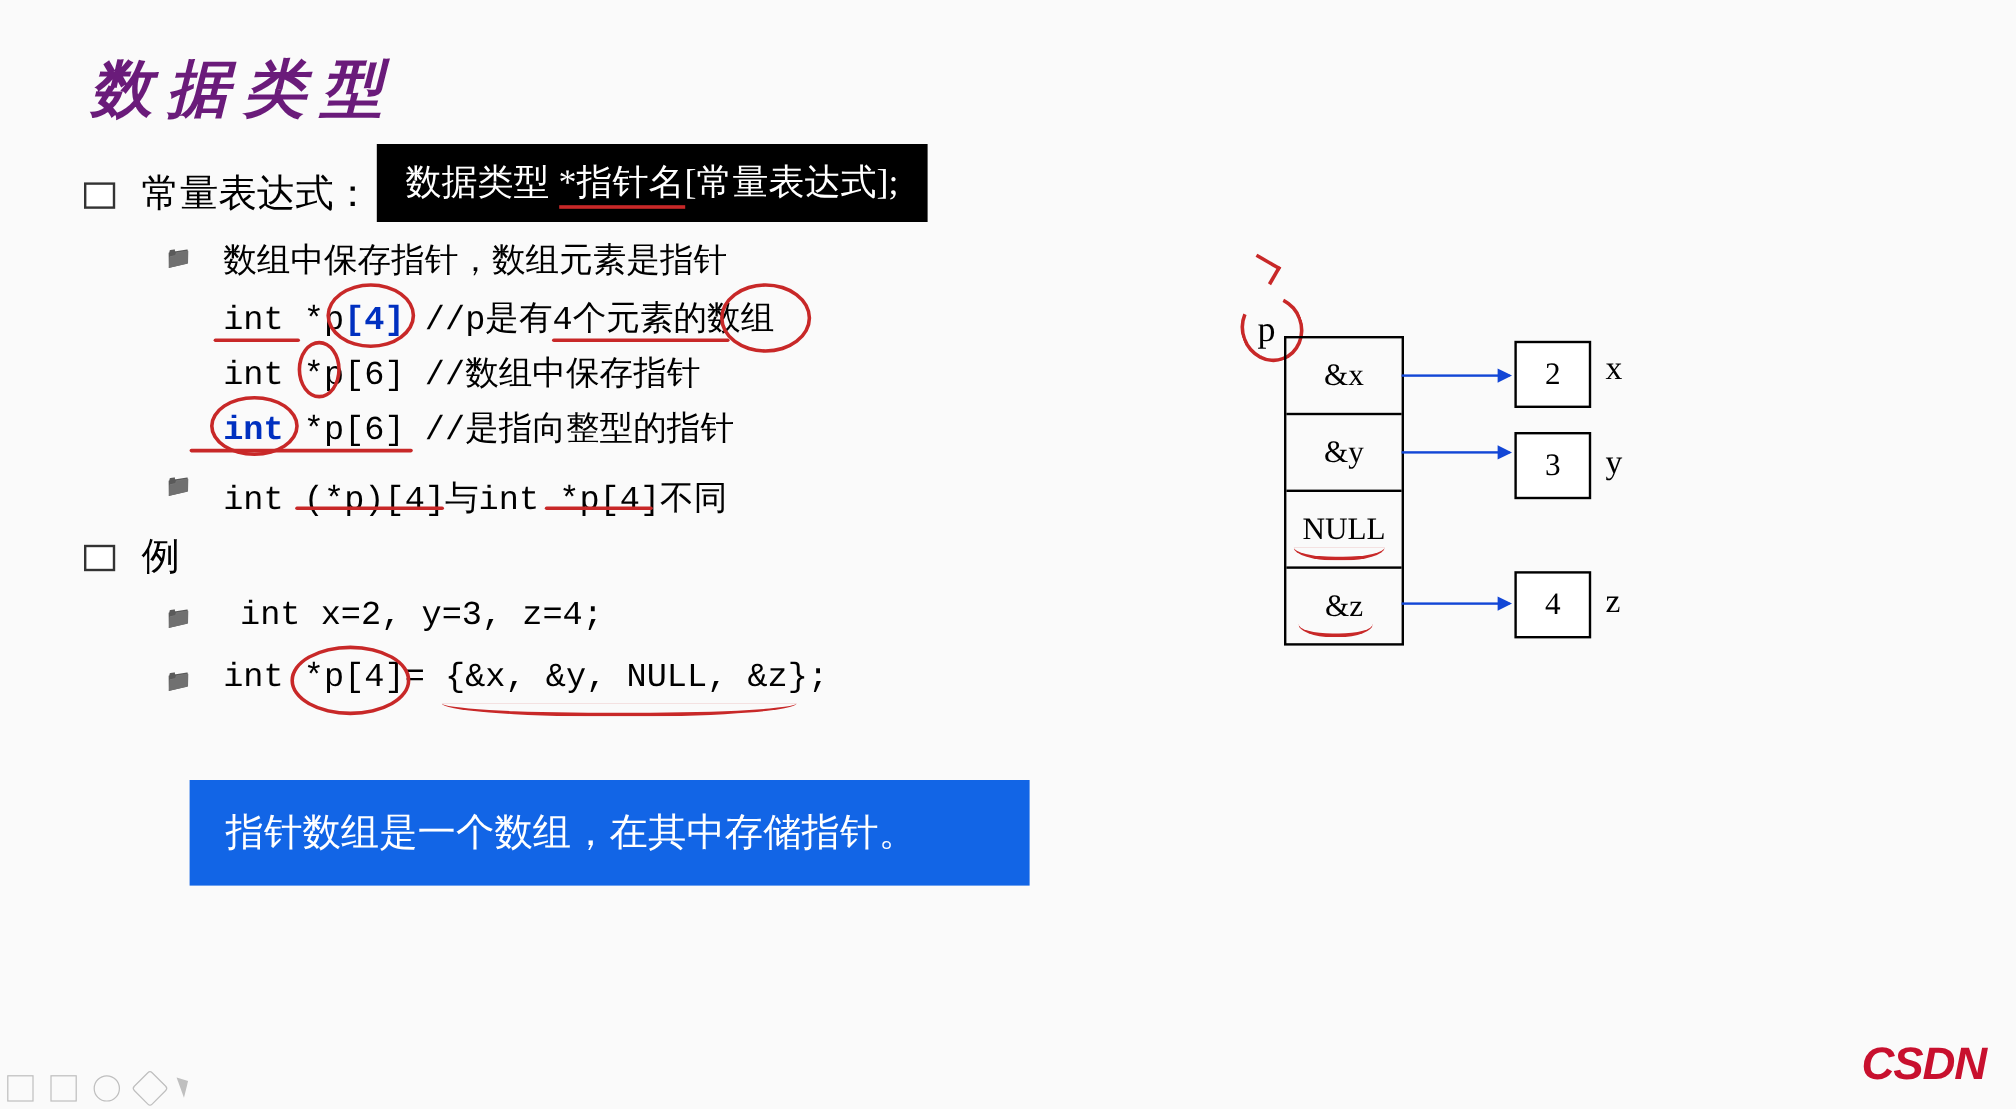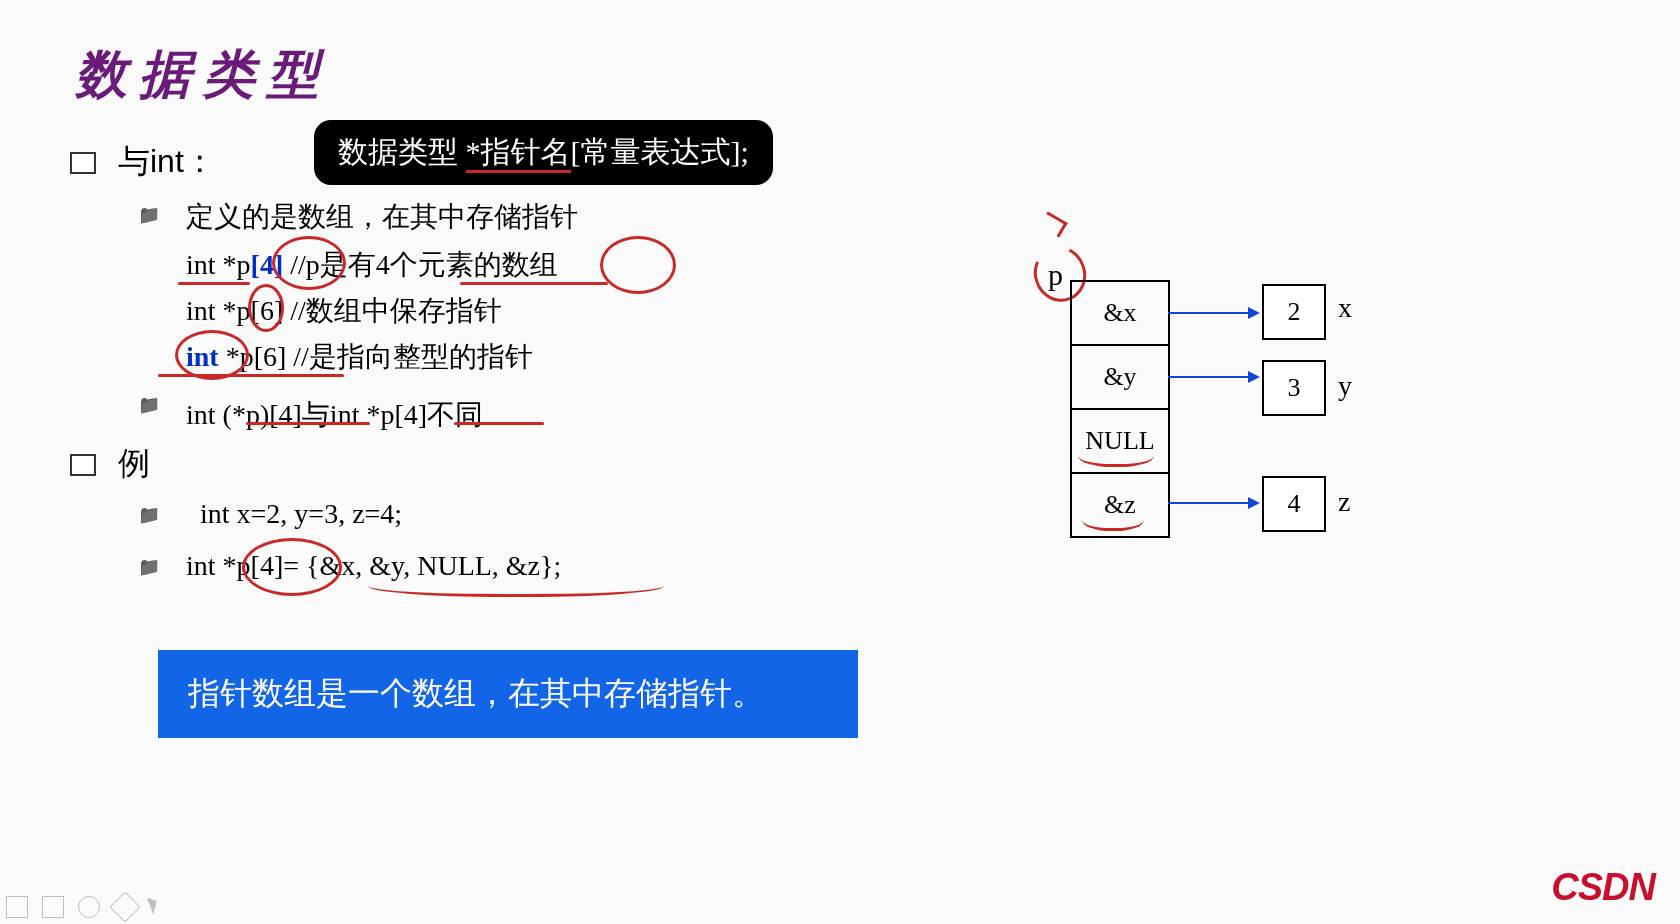--- a/index.html
+++ b/index.html
@@ -47,33 +47,32 @@
     position: absolute;
     font-size: 32px;
   }
   .black-box {
     position: absolute;
     background: #000;
     color: #fff;
     font-size: 30px;
     padding: 12px 24px;
     font-family: "SimSun", serif;
-    border-radius: 17px;
   }
   .black-box .underline-red {
     border-bottom: 3px solid #c82828;
     padding-bottom: 2px;
   }
   .body-text {
     position: absolute;
     font-size: 28px;
     font-family: "SimSun", "Courier New", monospace;
   }
   .mono {
-    font-family: Liberation Serif, serif;
+    font-family: Liberation Mono, monospace;
   }
   .red-underline {
     position: absolute;
     height: 3px;
     background: #c82828;
     border-radius: 2px;
   }
   .red-circle {
     position: absolute;
     border: 3px solid #c82828;
@@ -185,28 +184,28 @@
     border-radius: 0 0 50% 50% / 0 0 12px 12px;
     height: 8px;
   }
 </style>
 </head>
 <body>
 
 <div class="title">数据类型</div>
 
 <div class="bullet-doc" style="top:152px;left:70px"></div>
-<div class="sec-label" style="top:140px;left:118px">与int：</div>
+<div class="sec-label" style="top:140px;left:118px">常量表达式：</div>
 
 <div class="black-box" style="top:120px;left:314px">
   <span>数据类型 </span><span class="underline-red">*指针名</span><span>[常量表达式];</span>
 </div>
 
 <div class="bullet-folder" style="top:208px;left:140px"></div>
-<div class="body-text" style="top:198px;left:186px">定义的是数组，在其中存储指针</div>
+<div class="body-text" style="top:198px;left:186px">数组中保存指针，数组元素是指针</div>
 
 <div class="body-text mono" style="top:246px;left:186px">
   <span>int *p</span><span style="color:#0030c0;font-weight:bold">[4]</span><span>  //p是有4个元素的数组</span>
 </div>
 <div class="red-underline" style="top:282px;left:178px;width:72px"></div>
 <div class="red-circle" style="top:236px;left:272px;width:68px;height:48px"></div>
 <div class="red-underline" style="top:282px;left:460px;width:148px"></div>
 <div class="red-circle" style="top:236px;left:600px;width:70px;height:52px"></div>
 
 <div class="body-text mono" style="top:292px;left:186px">int *p[6]  //数组中保存指针</div>

